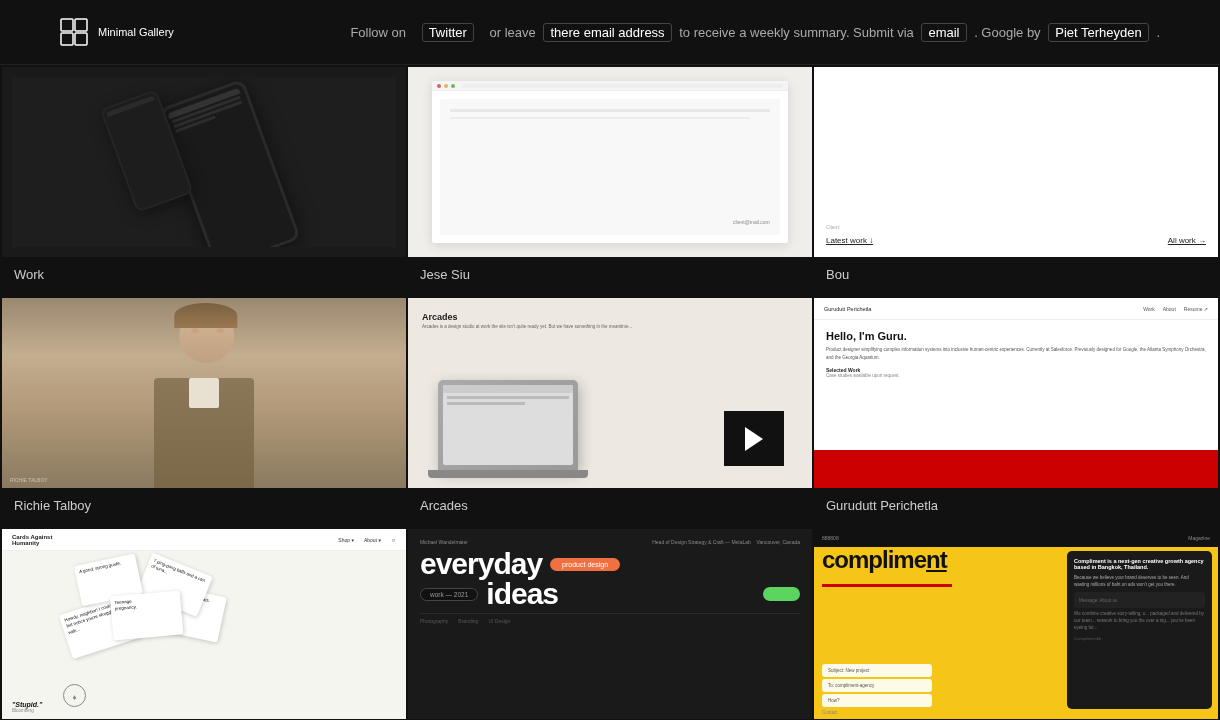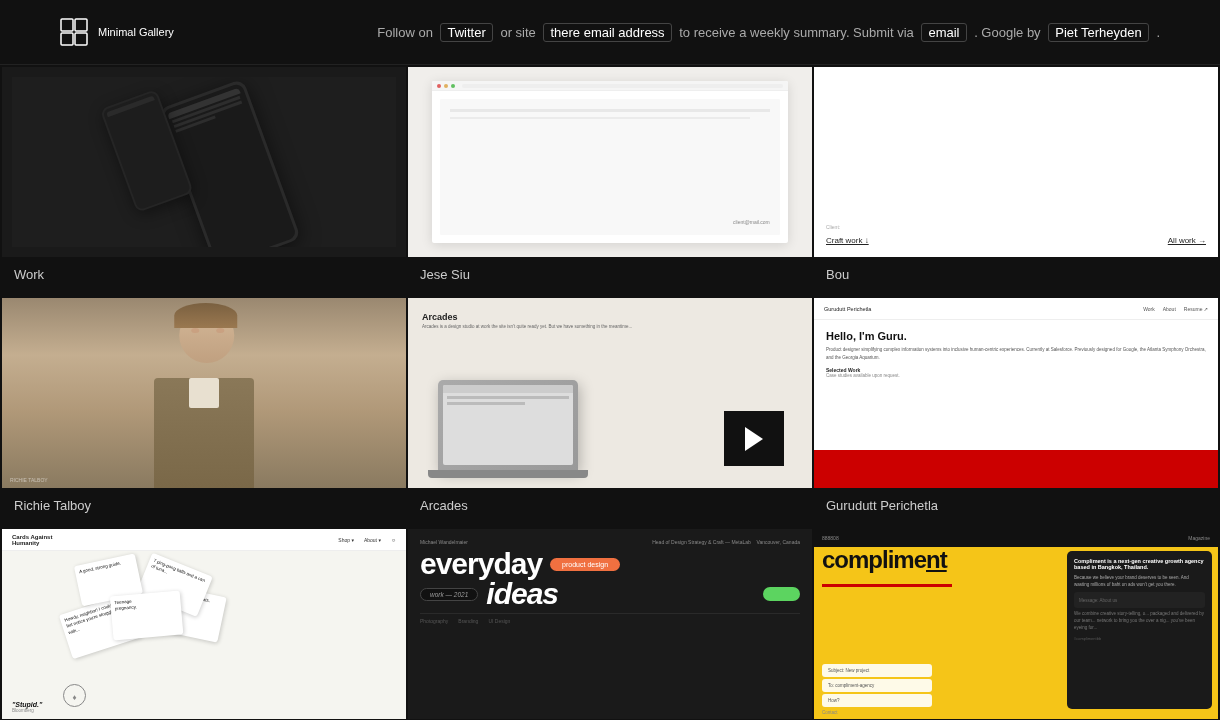--- a/index.html
+++ b/index.html
@@ -97,22 +97,22 @@
       <rect x="1" y="1" width="12" height="12" rx="1" stroke="white" stroke-width="1.5" fill="none"></rect>
       <rect x="15" y="1" width="12" height="12" rx="1" stroke="white" stroke-width="1.5" fill="none"></rect>
       <rect x="1" y="15" width="12" height="12" rx="1" stroke="white" stroke-width="1.5" fill="none"></rect>
       <rect x="15" y="15" width="12" height="12" rx="1" stroke="white" stroke-width="1.5" fill="none"></rect>
     </svg>
     <span>Minimal Gallery</span>
   </div>
 
   <div class="header-nav">
     <span>Follow on</span>
-    <span class="highlight" style="margin: 0 4px;">Twitter</span>
-    <span>or site</span>
+    <span class="highlight" style="margin: 0 12px;">Twitter</span>
+    <span>or leave</span>
     <span class="highlight" style="margin: 0 4px;">there email address</span>
     <span>to receive a weekly summary. Submit via</span>
     <span class="highlight" style="margin: 0 4px;">email</span>
     <span>. Google by</span>
     <span class="highlight" style="margin: 0 4px;">Piet Terheyden</span>
     <span>.</span>
   </div>
 </header>
 
 <main class="gallery">
@@ -157,21 +157,21 @@
       </div>
     </div>
     <div class="gallery-label">Jese Siu</div>
   </div>
 
   <div class="gallery-item">
     <div class="gallery-thumb" style="background:#f7f7f7; display:flex; flex-direction:column;">
       <div style="flex:1; background:#fff; display:flex; flex-direction:column; justify-content:flex-end; padding:12px;">
         <div style="font-size:5px; color:#aaa; margin-bottom:6px;">Client:</div>
         <div style="display:flex; justify-content:space-between; align-items:flex-end;">
-          <div style="font-size:8px; color:#222; font-weight:500; text-decoration:underline;">Craft work ↓</div>
+          <div style="font-size:8px; color:#222; font-weight:500; text-decoration:underline;">Latest work ↓</div>
           <div style="font-size:8px; color:#222; font-weight:500; text-decoration:underline;">All work →</div>
         </div>
       </div>
     </div>
     <div class="gallery-label">Bou</div>
   </div>
 
   <div class="gallery-item">
     <div class="gallery-thumb thumb-richie" style="background:#b8a888; overflow:hidden; position:relative;">
 
@@ -294,21 +294,21 @@
   <div class="gallery-item">
     <div class="gallery-thumb" style="background:#1a1a1a; display:flex; flex-direction:column; padding:10px 12px 20px; overflow:hidden;">
       <div style="display:flex; justify-content:space-between; margin-bottom:4px;">
         <span style="font-size:5px; color:#888;">Michael Wandelmaier</span>
         <span style="font-size:5px; color:#888;">Head of Design Strategy &amp; Craft — MetaLab &nbsp;&nbsp; Vancouver, Canada</span>
       </div>
       <div style="display:flex; align-items:center; gap:8px; margin-bottom:0;">
         <span style="font-size:30px; font-weight:900; color:#fff; line-height:1; letter-spacing:-1px;">everyday</span>
         <span style="display:inline-block; background:#f07040; border-radius:20px; padding:3px 12px; font-size:7px; color:#fff; white-space:nowrap;">product design</span>
       </div>
-      <div style="display:flex; align-items:center; gap:8px;font-style:italic;">
+      <div style="display:flex; align-items:center; gap:8px;">
         <span style="display:inline-block; background:#111; border:1px solid #444; border-radius:12px; padding:2px 9px; font-size:6.5px; color:#999;">work — 2021</span>
         <span style="font-size:30px; font-weight:900; color:#fff; line-height:1; letter-spacing:-1px;">ideas</span>
         <span style="display:inline-block; background:#5cd460; border-radius:20px; padding:3px 16px; font-size:7px; color:#111; white-space:nowrap; margin-left:auto;">⠀</span>
       </div>
       <div style="margin-top:4px; font-size:5px; color:#555; border-top:1px solid #2a2a2a; padding-top:4px; display:flex; gap:10px; flex-wrap:wrap;">
         <span>Photography</span>
           <span>Branding</span>
           <span>UI Design</span>
       </div>
     </div>

